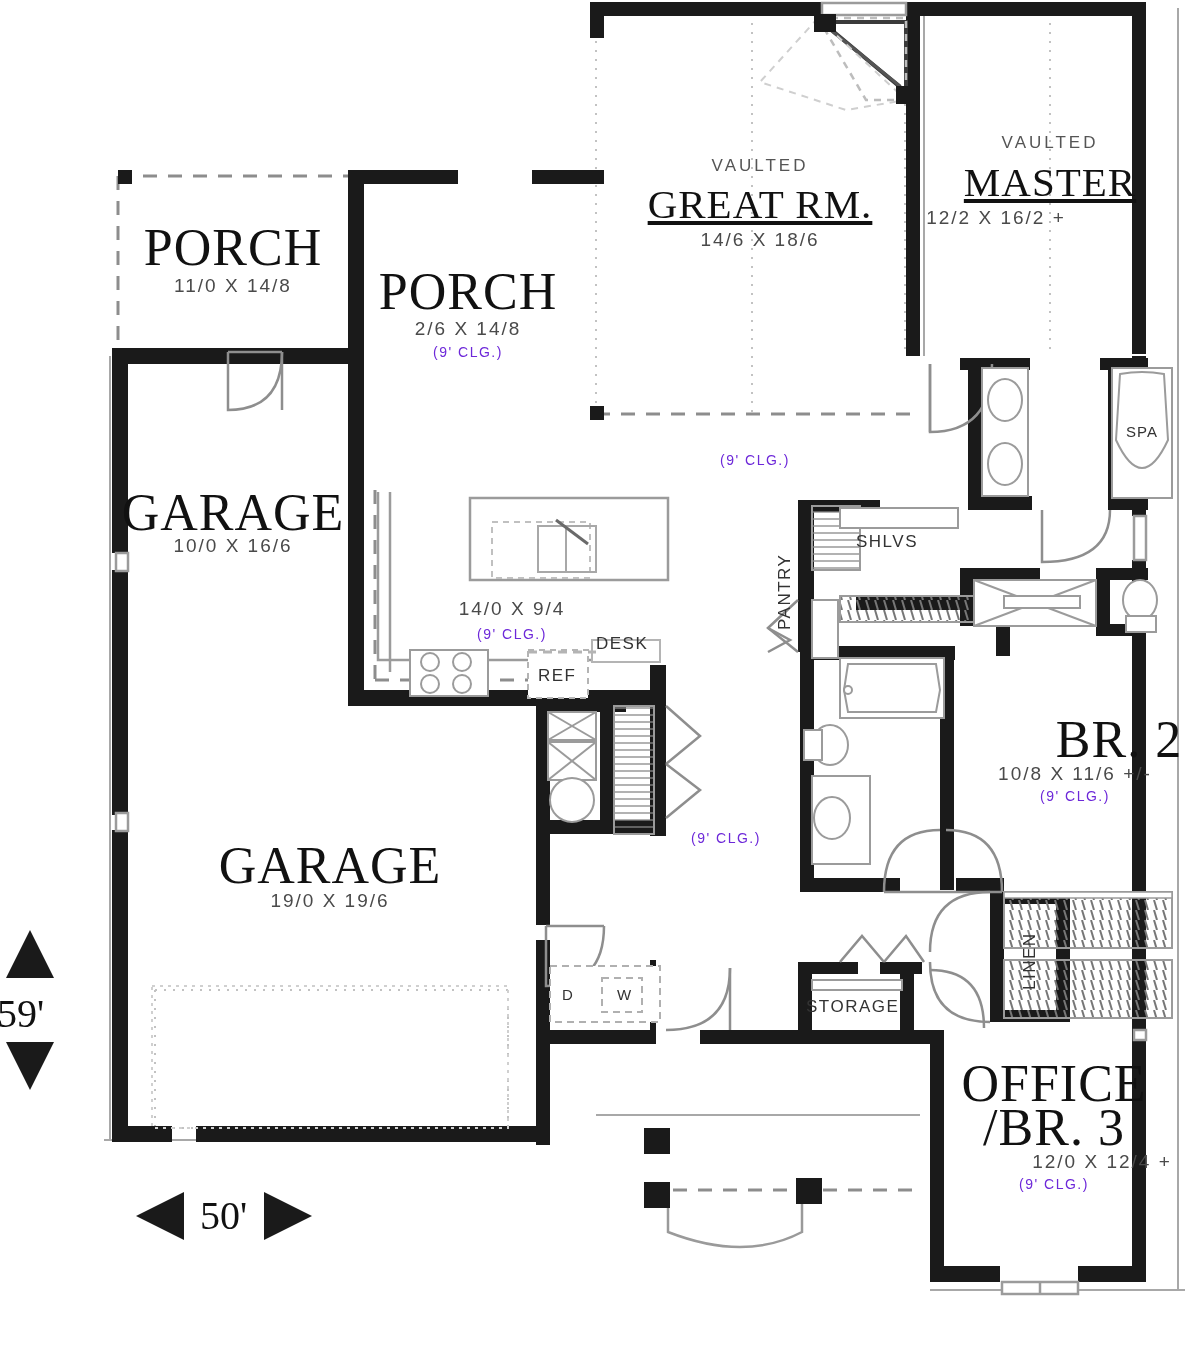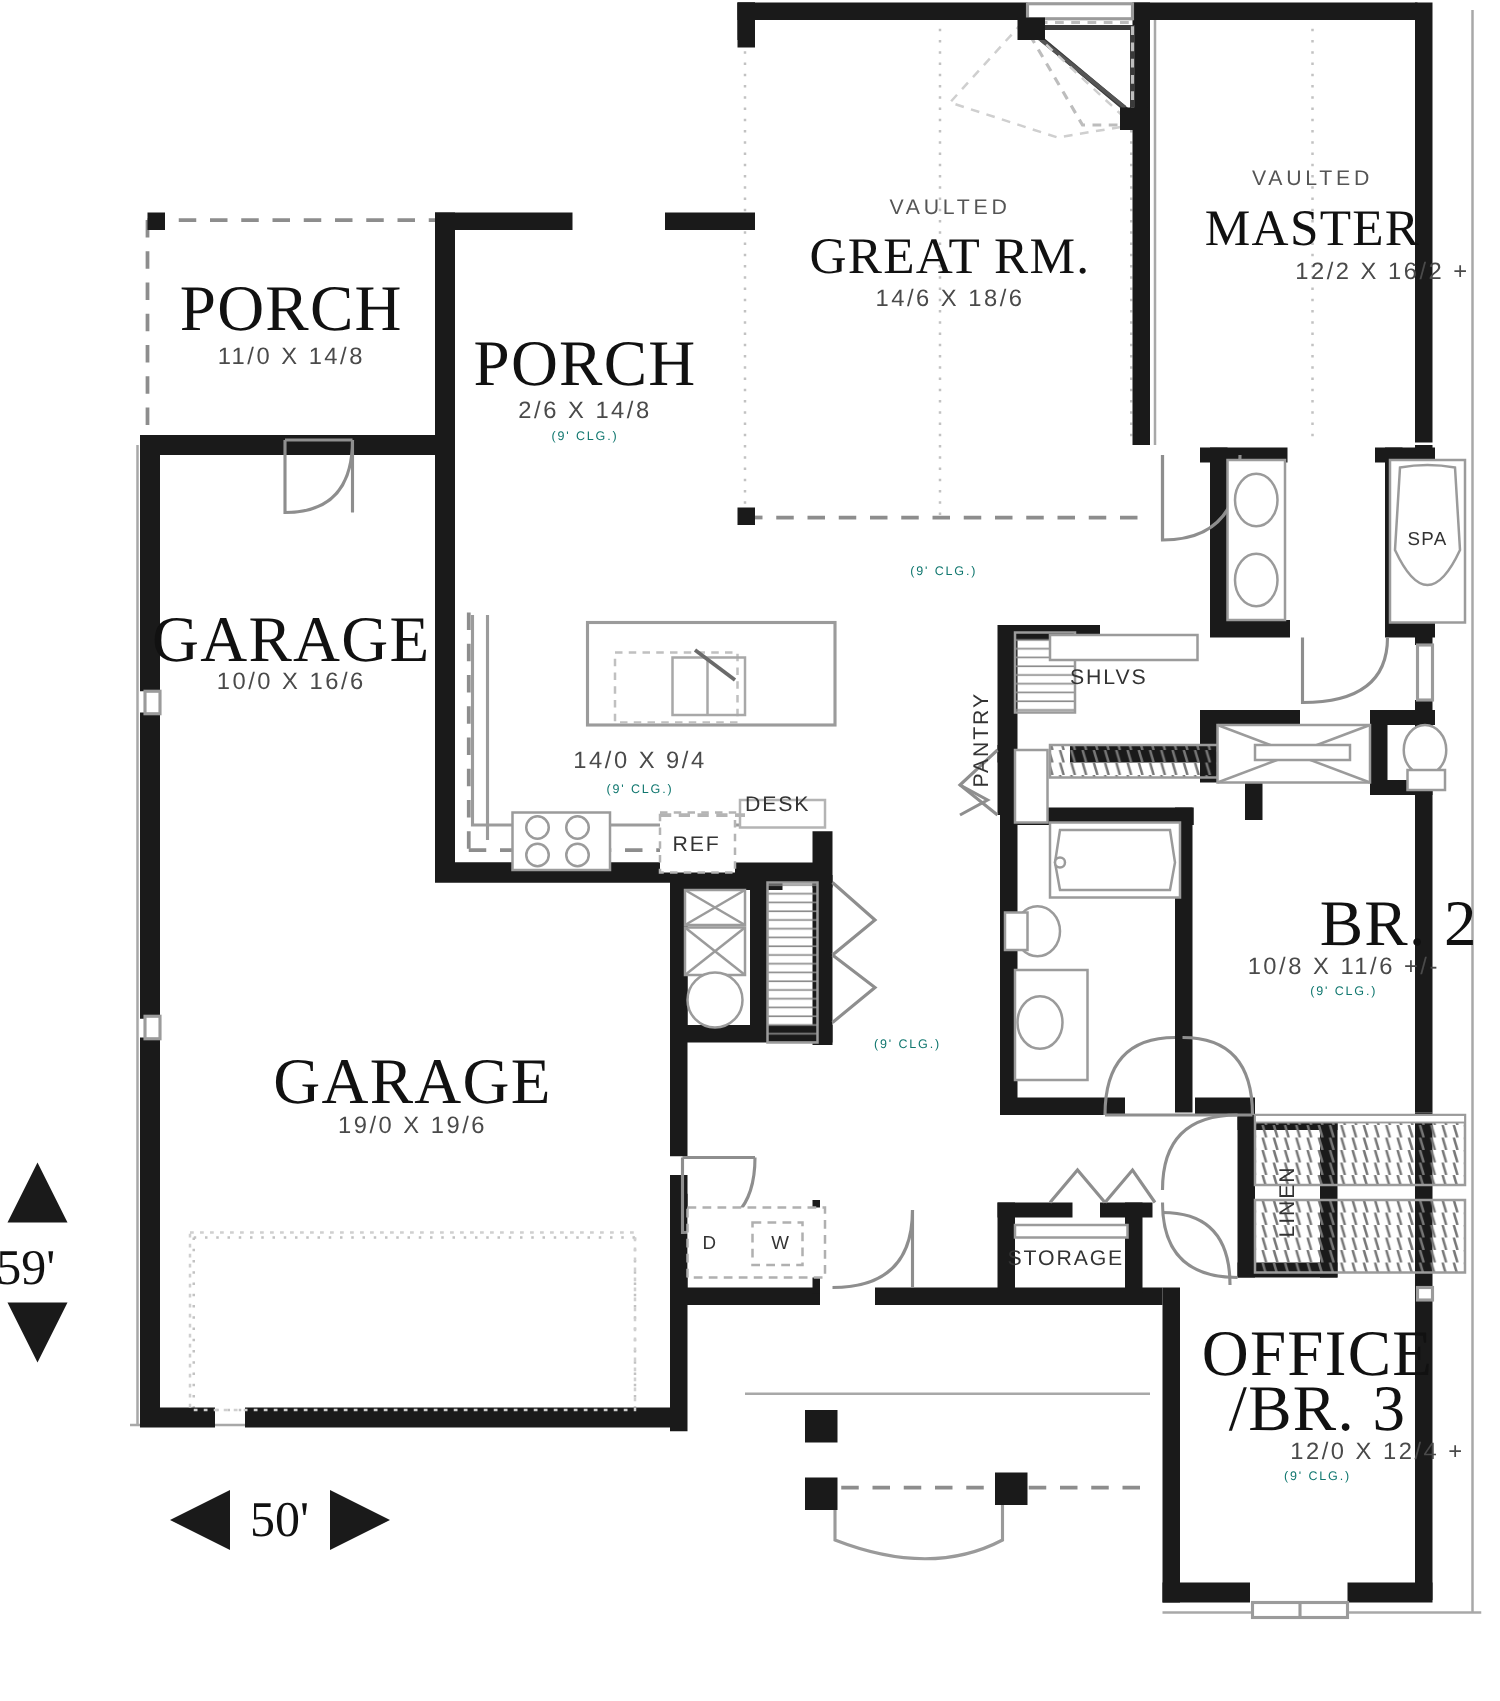--- a/index.html
+++ b/index.html
@@ -1,24 +1,24 @@
 <!DOCTYPE html>
 <html><head>
 <meta charset="utf-8">
 <style>
   html,body{margin:0;padding:0;background:#ffffff;}
   body{font-family:"Liberation Sans", sans-serif;}
   #plan{position:relative;width:1200px;height:1361px;background:#fff;overflow:hidden;}
   svg{display:block;position:absolute;left:0;top:0;}
   .lbl{position:absolute;color:#111;white-space:nowrap;}
   .room-name{font-family:"Liberation Serif", serif;font-weight:400;letter-spacing:1px;}
-  .r-xl{font-size:41px;}
+  .r-xl{font-size:41px;text-decoration:underline;}
   .r-lg{font-size:52px;}
   .dim{font-family:"Liberation Sans", sans-serif;font-size:19px;letter-spacing:2px;color:#4a4a4a;}
-  .clg{font-family:"Liberation Sans", sans-serif;font-size:10px;letter-spacing:1.5px;color:#0f766e;}
+  .clg{font-family:"Liberation Sans", sans-serif;font-size:14px;letter-spacing:1.5px;color:#6d28d9;}
   .vaulted{font-family:"Liberation Sans", sans-serif;font-size:17px;letter-spacing:3px;color:#555;}
   .small-cap{font-family:"Liberation Sans", sans-serif;font-size:17px;letter-spacing:1.5px;color:#333;}
   .tiny-cap{font-family:"Liberation Sans", sans-serif;font-size:15px;letter-spacing:1px;color:#333;}
   .vert{transform-origin:center center;}
   .ovdim{font-family:"Liberation Serif", serif;font-size:40px;color:#111;}
   .ctr{text-align:center;transform:translateX(-50%);}
 </style>
 </head>
 <body>
 
@@ -339,21 +339,21 @@
   <div class="lbl dim ctr" style="left:468px;top:318px;">2/6  X  14/8</div>
   <div class="lbl clg ctr" style="left:468px;top:344px;">(9' CLG.)</div>
 
   <div class="lbl vaulted ctr" style="left:760px;top:156px;">VAULTED</div>
   <div class="lbl room-name r-xl ctr" style="left:760px;top:180px;">GREAT RM.</div>
   <div class="lbl dim ctr" style="left:760px;top:229px;">14/6  X  18/6</div>
   <div class="lbl clg ctr" style="left:755px;top:452px;">(9' CLG.)</div>
 
   <div class="lbl vaulted ctr" style="left:1050px;top:133px;">VAULTED</div>
   <div class="lbl room-name r-xl ctr" style="left:1050px;top:158px;">MASTER</div>
-  <div class="lbl dim ctr" style="left:1106px;top:207px;text-align:center;">12/2  X  16/2  +</div>
+  <div class="lbl dim ctr" style="left:996px;top:207px;text-align:center;">12/2  X  16/2  +</div>
 
   <div class="lbl room-name r-lg ctr" style="left:233px;top:483px;">GARAGE</div>
   <div class="lbl dim ctr" style="left:233px;top:535px;">10/0  X  16/6</div>
 
   <div class="lbl room-name r-lg ctr" style="left:330px;top:836px;">GARAGE</div>
   <div class="lbl dim ctr" style="left:330px;top:890px;">19/0  X  19/6</div>
 
   <div class="lbl dim ctr" style="left:512px;top:598px;">14/0  X  9/4</div>
   <div class="lbl clg ctr" style="left:512px;top:626px;">(9' CLG.)</div>
 

